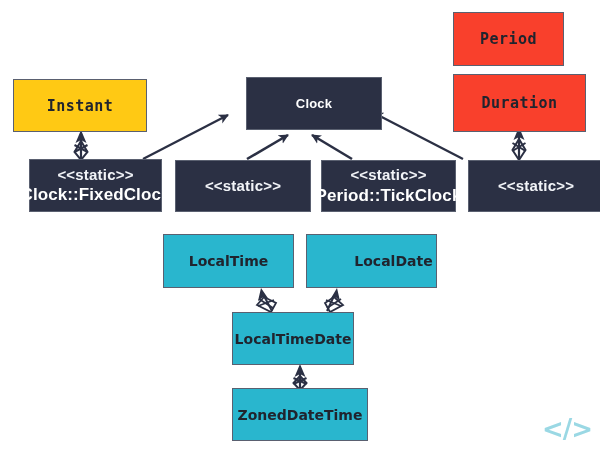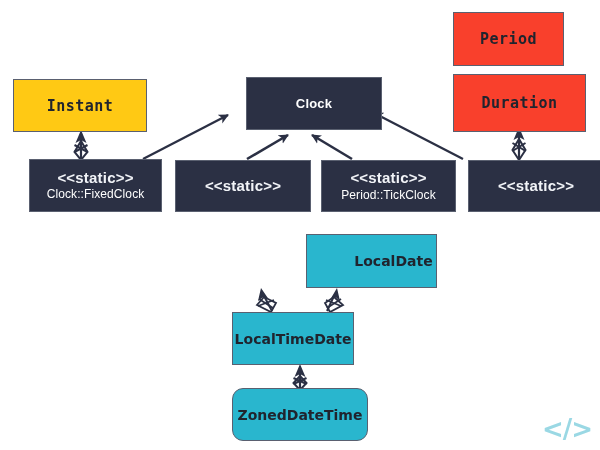--- a/index.html
+++ b/index.html
@@ -71,22 +71,22 @@
     color: #20242e;
   }
   .stereotype {
     font-size: 15px;
     font-weight: bold;
     line-height: 1.25;
     color: #f2f4f8;
     letter-spacing: 0.2px;
   }
   .classname {
-    font-size: 12px;
-    font-weight: normal;
+    font-size: 17px;
+    font-weight: bold;
     line-height: 1.25;
     color: #ffffff;
     letter-spacing: 0.1px;
   }
   #watermark {
     position: absolute;
     right: 8px;
     bottom: 6px;
     font-family: "DejaVu Sans", sans-serif;
     font-size: 26px;
@@ -193,28 +193,31 @@
 
   <div class="node node-dark" style="left:307px; top:160px; width:135px; height:52px;">
     <span class="stereotype">&lt;&lt;static&gt;&gt;</span>
     <span class="classname">Period::TickClock</span>
   </div>
 
   <div class="node node-dark" style="left:454px; top:160px; width:136px; height:52px;">
     <span class="stereotype">&lt;&lt;static&gt;&gt;</span>
   </div>
 
+  <div class="node node-cyan" style="left:163px; top:234px; width:131px; height:54px;">
+    <span class="node-title-plain">LocalTime</span>
+  </div>
 
   <div class="node node-cyan" style="left:306px; top:234px; width:131px; height:54px;padding-left:44px;">
     <span class="node-title-plain">LocalDate</span>
   </div>
 
   <div class="node node-cyan" style="left:232px; top:312px; width:122px; height:53px;">
     <span class="node-title-plain">LocalTimeDate</span>
   </div>
 
-  <div class="node node-cyan" style="left:232px; top:388px; width:136px; height:53px;border-radius:11px;">
+  <div class="node node-cyan" style="left:232px; top:388px; width:136px; height:53px;">
     <span class="node-title-plain">ZonedDateTime</span>
   </div>
 
   <div id="watermark">&lt;/&gt;</div>
 
 </div>
 
 </body></html>

